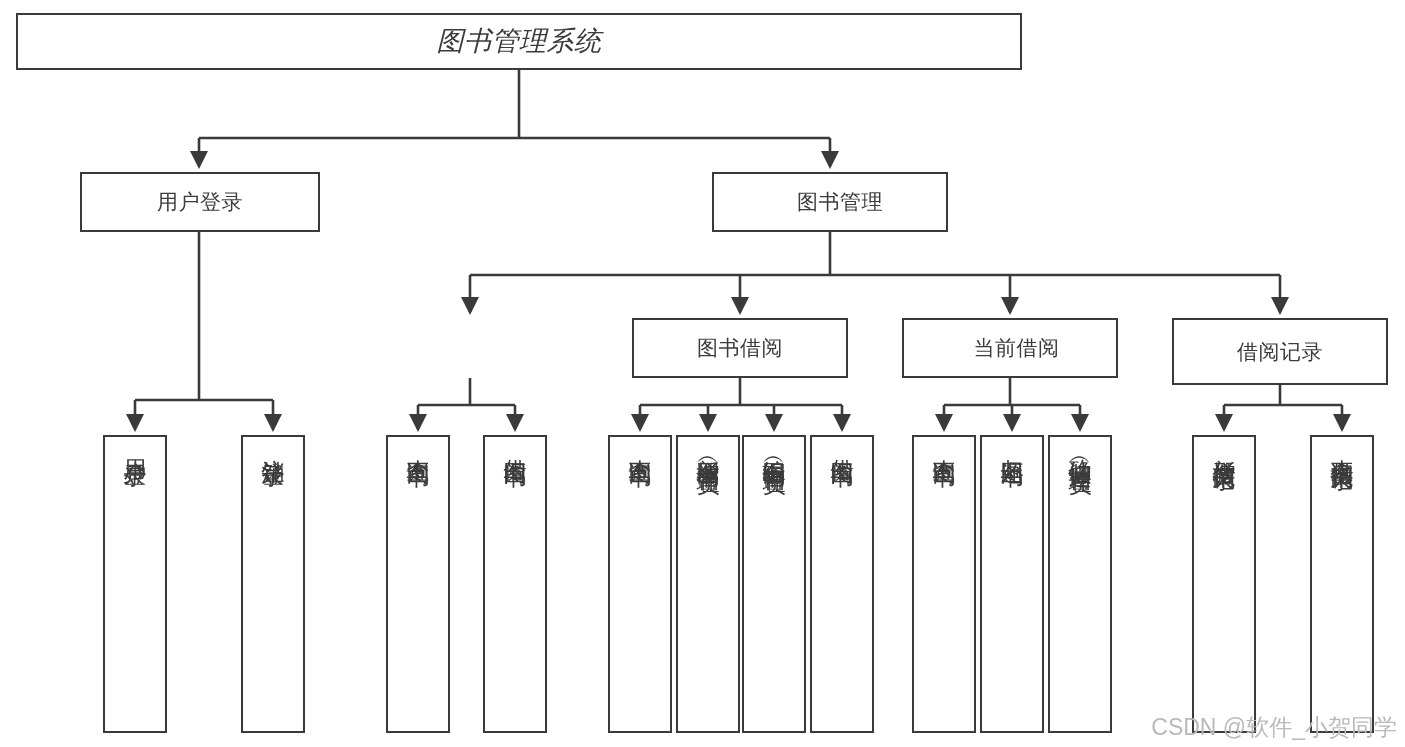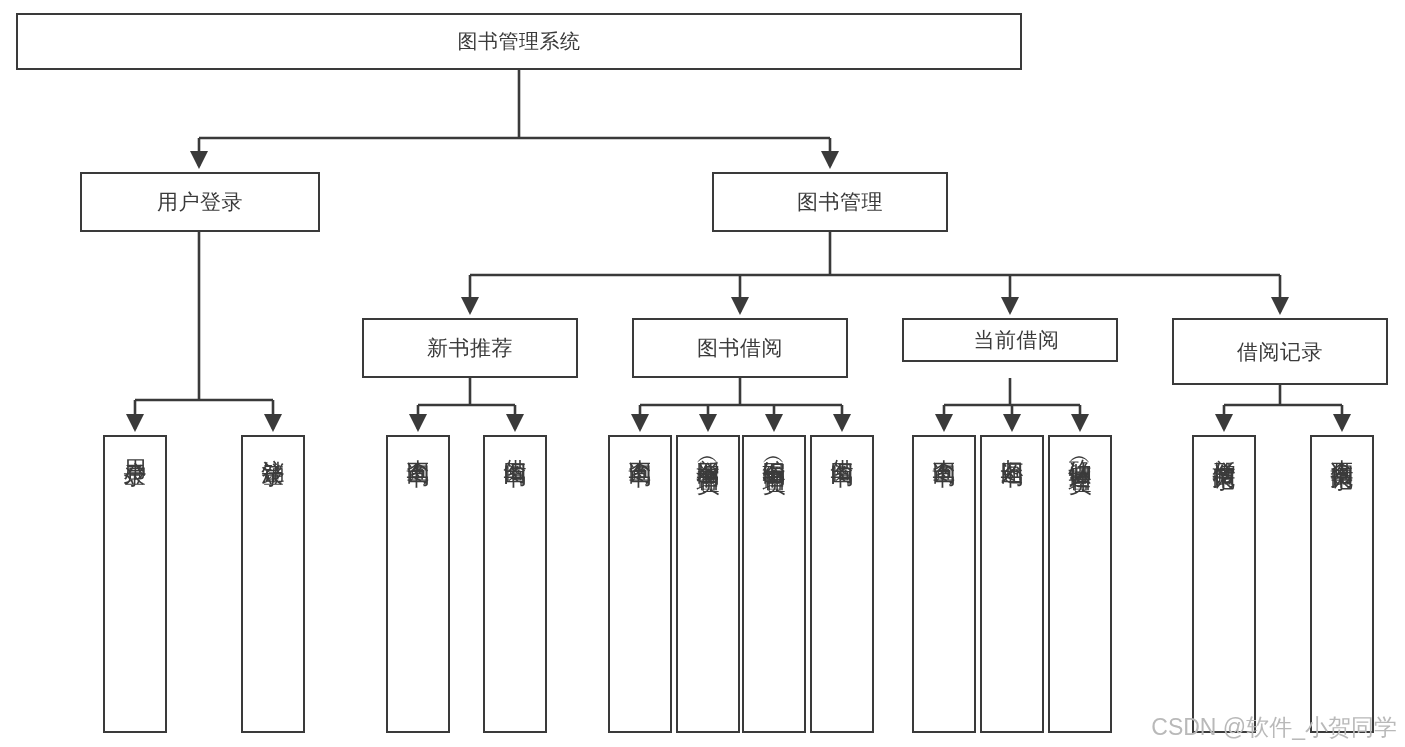--- a/index.html
+++ b/index.html
@@ -41,21 +41,21 @@
     display: block;
     text-align: center;
     line-height: 1.22;
     letter-spacing: 0.5px;
   }
   
   .node.h .lbl {
     font-size: 21px;
     white-space: nowrap;
   }
-  .node.root .lbl { font-size: 20px; }
+  .node.root .lbl { font-size: 27px; font-style: italic; }
   
   .node.v {
     align-items: flex-start;
     padding-top: 4px;
   }
   .node.v .lbl {
     writing-mode: vertical-rl;
     text-orientation: upright;
     font-size: 23px;
     line-height: 1.0;
@@ -132,27 +132,24 @@
     <span class="lbl">图书管理系统</span>
   </div>
 
   <div class="node h" style="left:80px; top:172px; width:240px; height:60px;">
     <span class="lbl">用户登录</span>
   </div>
   <div class="node h" style="left:712px; top:172px; width:236px; height:60px;padding-left:20px;">
     <span class="lbl">图书管理</span>
   </div>
 
-  <div class="node h" style="left:362px; top:318px; width:216px; height:60px;">
-    <span class="lbl">新书推荐</span>
-  </div>
   <div class="node h" style="left:632px; top:318px; width:216px; height:60px;">
     <span class="lbl">图书借阅</span>
   </div>
-  <div class="node h" style="left:902px; top:318px; width:216px; height:44px;padding-left:13px;">
+  <div class="node h" style="left:902px; top:318px; width:216px; height:60px;padding-left:13px;">
     <span class="lbl">当前借阅</span>
   </div>
   <div class="node h" style="left:1172px; top:318px; width:216px; height:67px;">
     <span class="lbl">借阅记录</span>
   </div>
 
   <div class="node v" style="left:103px; top:435px; width:64px; height:298px;">
     <span class="lbl">用户登录</span>
   </div>
   <div class="node v" style="left:241px; top:435px; width:64px; height:298px;">

